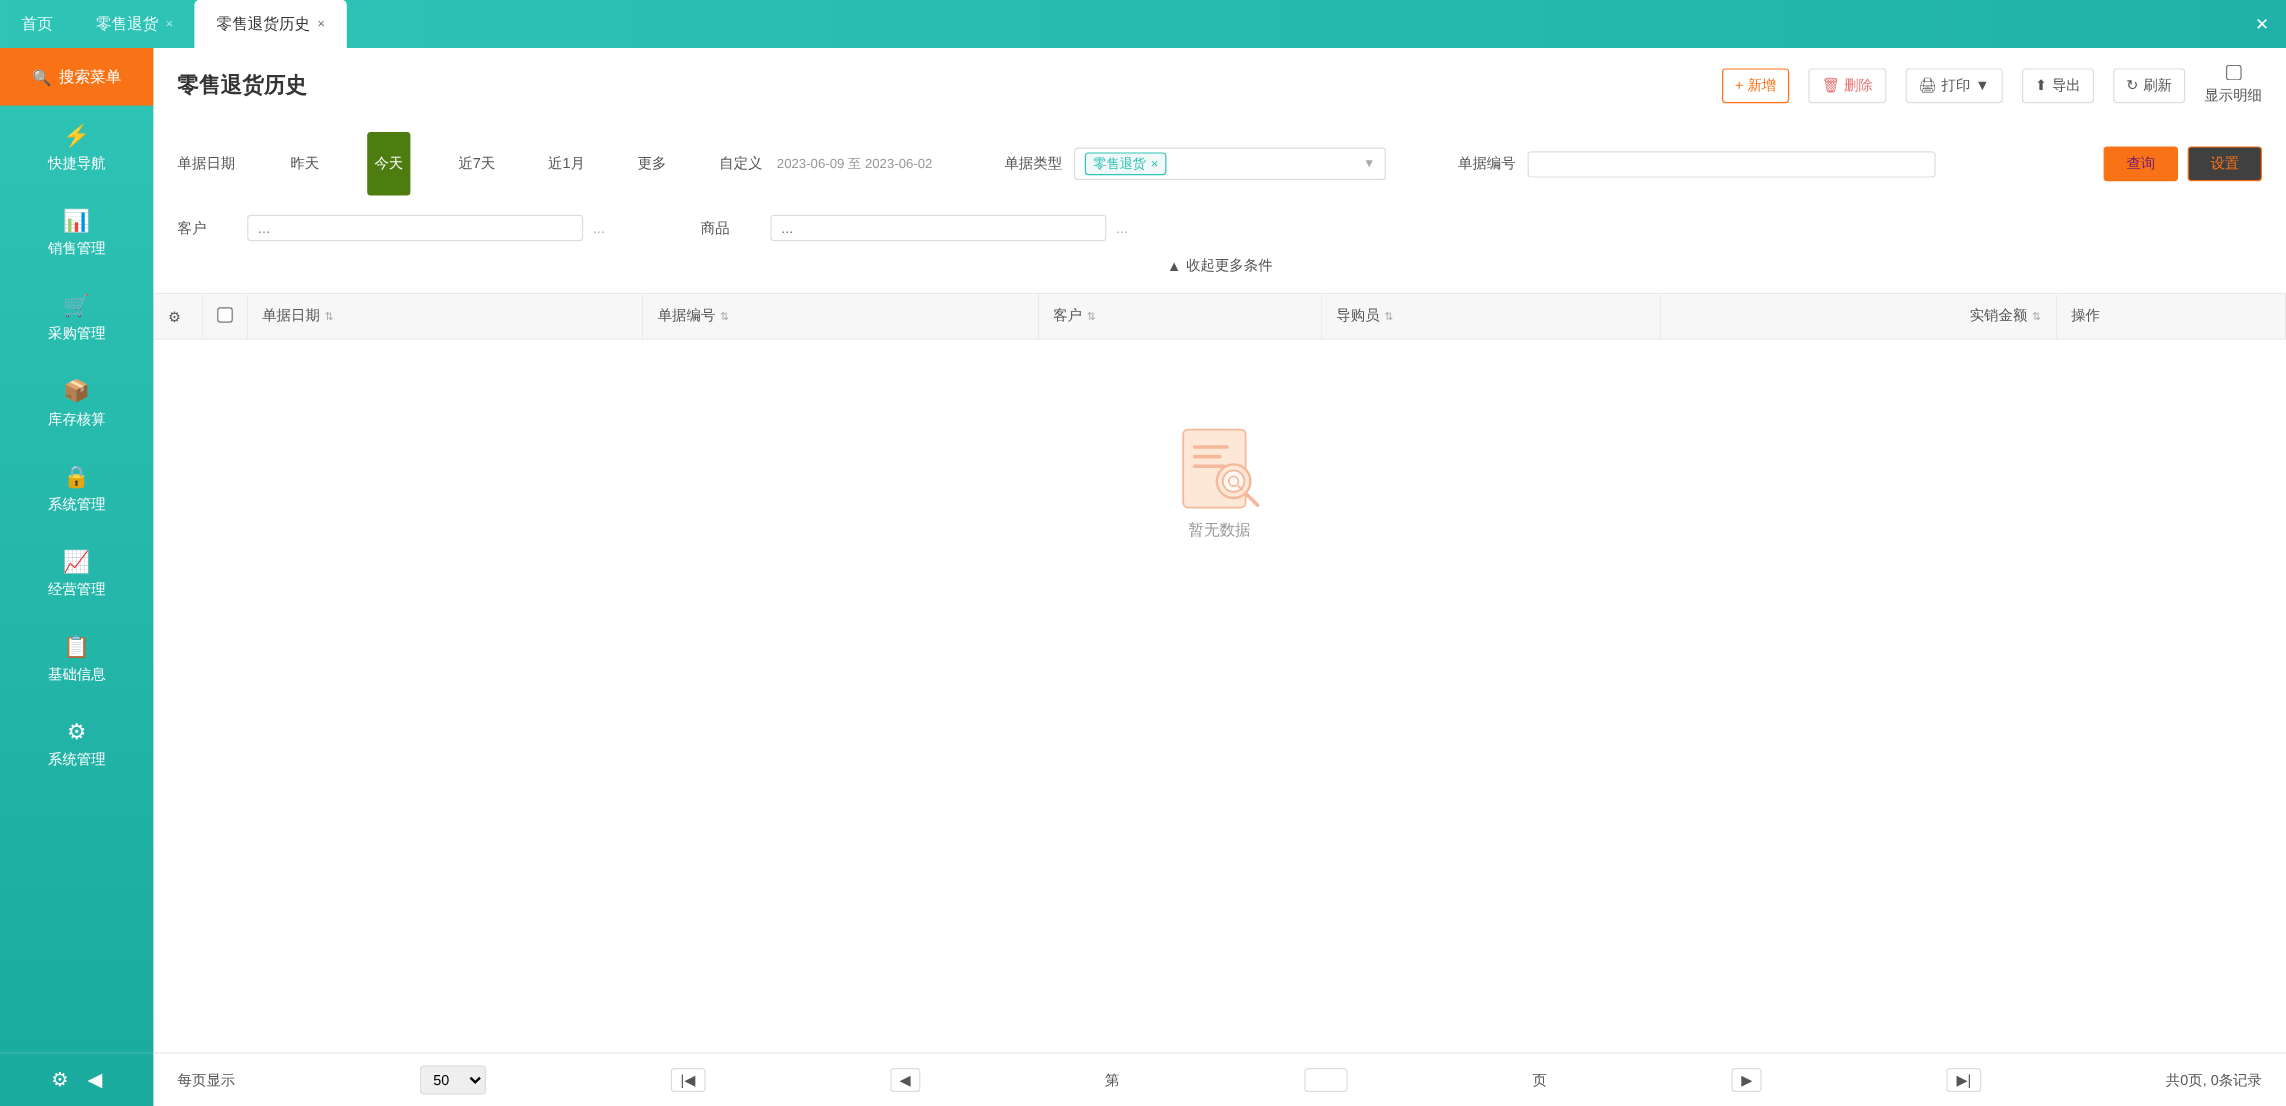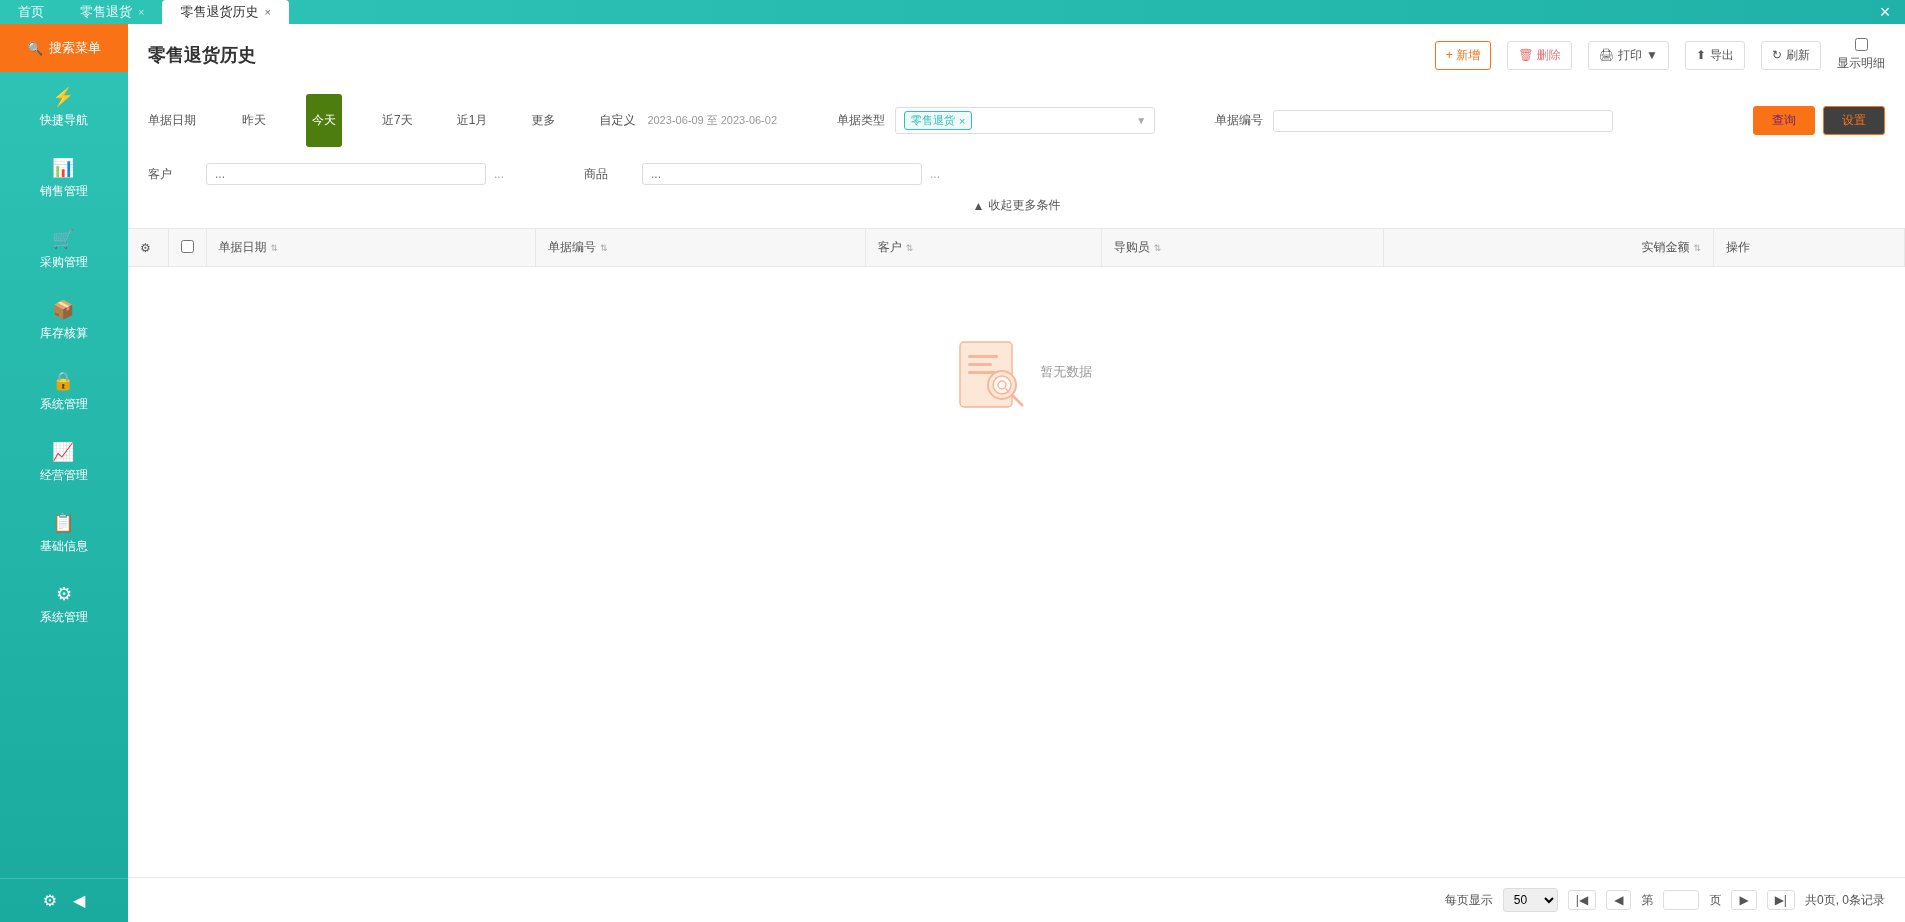--- a/index.html
+++ b/index.html
@@ -1,20 +1,20 @@
 <!DOCTYPE html>
 <html><head>
   <meta charset="utf-8">
   <style>
     * { box-sizing: border-box; margin: 0; padding: 0; font-family: 'Microsoft YaHei', Arial, sans-serif; }
     body { width: 1905px; height: 922px; overflow: hidden; display: flex; flex-direction: column; background: #f5f5f5; }
 
     
     .top-bar {
-      height: 24px;
+      height: 40px;
       background: linear-gradient(90deg, #2ec4b6 0%, #20b2a8 100%);
       display: flex;
       align-items: center;
       padding: 0 0;
       flex-shrink: 0;
     }
     .top-bar .tabs {
       display: flex;
       height: 100%;
       align-items: flex-end;
@@ -329,35 +329,36 @@
     }
     .th-settings {
       width: 40px;
       text-align: center;
     }
     .th-check { width: 36px; text-align: center; }
 
     
     .empty-state {
       display: flex;
+      flex-direction: column;
       align-items: center;
       justify-content: center;
       padding: 60px 0 40px 0;
       color: #999;
       font-size: 13px;
     }
 
     
     .pagination-bar {
       background: white;
       border-top: 1px solid #e8e8e8;
       padding: 10px 20px;
       display: flex;
       align-items: center;
-      justify-content: flex-end;
+      justify-content: space-between;
       gap: 10px;
       font-size: 12px;
       color: #555;
       flex-shrink: 0;
     }
     .pagination-select {
       border: 1px solid #ddd;
       border-radius: 3px;
       padding: 3px 6px;
       font-size: 12px;

